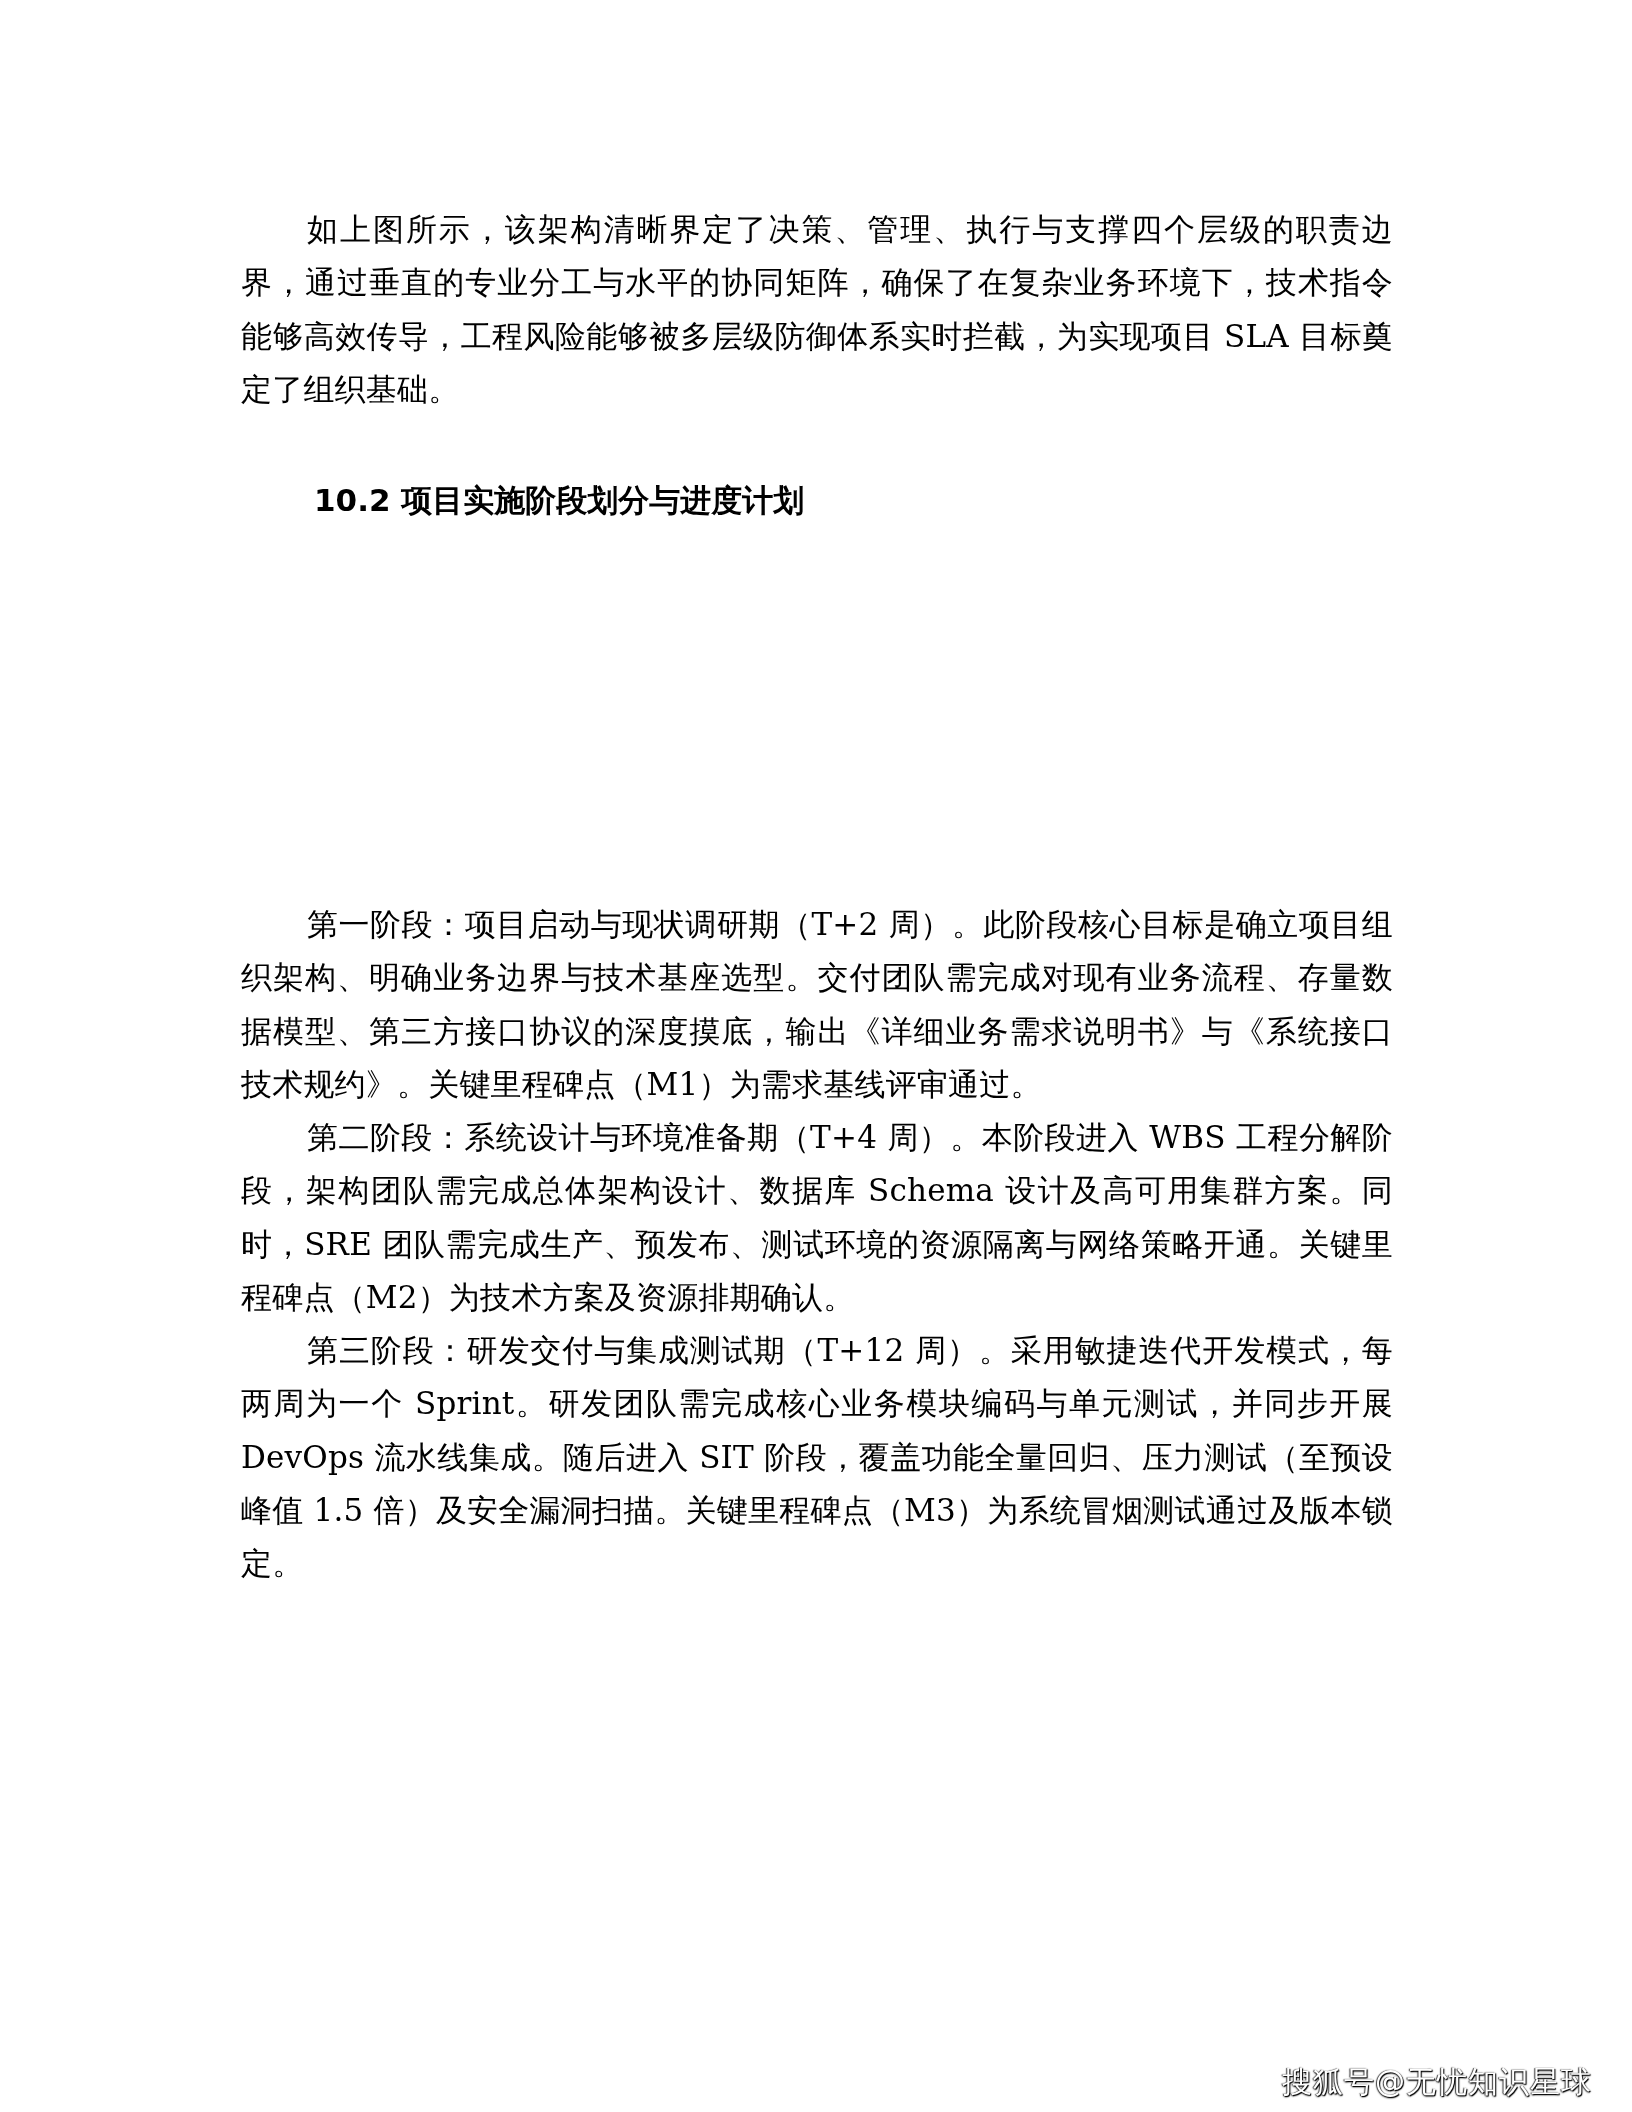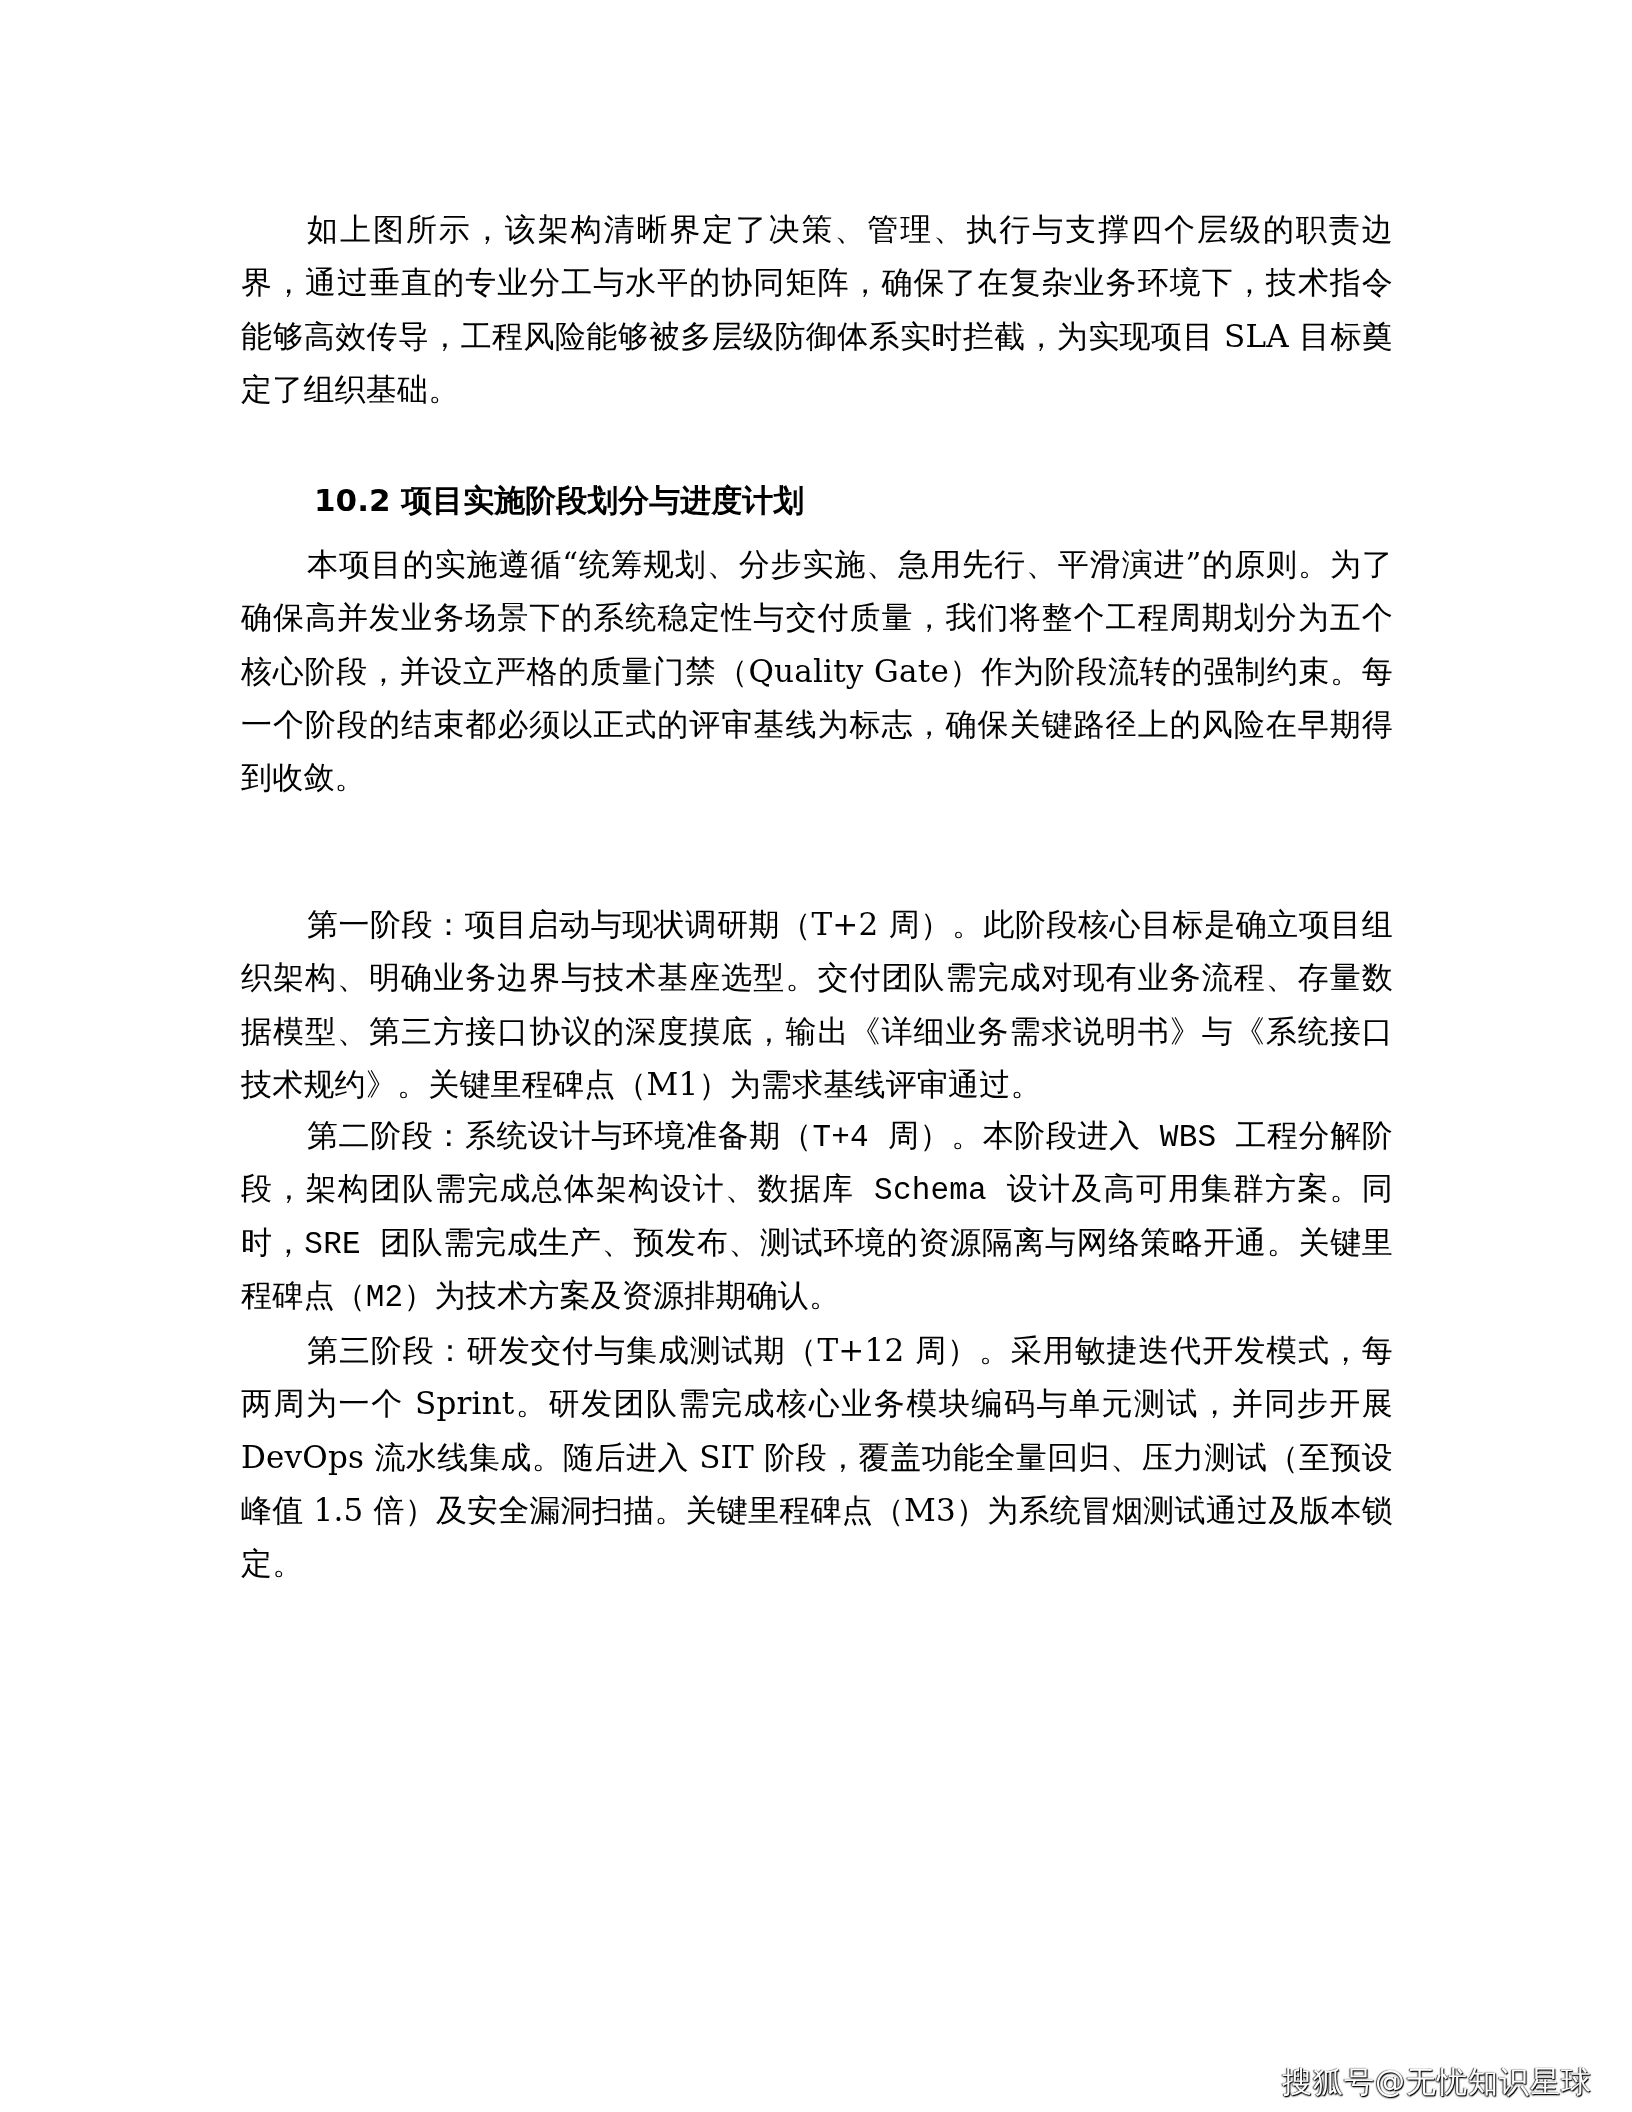--- a/index.html
+++ b/index.html
@@ -42,24 +42,23 @@
 </style>
 </head>
 <body>
 
 <div class="page">
 
   <p class="p" style="top:203px;">如上图所示，该架构清晰界定了决策、管理、执行与支撑四个层级的职责边界，通过垂直的专业分工与水平的协同矩阵，确保了在复杂业务环境下，技术指令能够高效传导，工程风险能够被多层级防御体系实时拦截，为实现项目 SLA 目标奠定了组织基础。</p>
 
   <h2 class="h" style="top:472px;">10.2 项目实施阶段划分与进度计划</h2>
 
-  <p class="p" style="top:538px;">本项目的实施遵循“统筹规划、分步实施、急用先行、平滑演进”的原则。为了确保高并发业务场景下的系统稳定性与交付质量，我们将整个工程周期划分为五个核心阶段，并设立严格的质量门禁（Quality Gate）作为阶段流转的强制约束。每一个阶段的结束都必须以正式的评审基线为标志，确保关键路径上的风险在早期得到收敛。</p>
 
 
   <p class="p" style="top:898px;">第一阶段：项目启动与现状调研期（T+2 周）。此阶段核心目标是确立项目组织架构、明确业务边界与技术基座选型。交付团队需完成对现有业务流程、存量数据模型、第三方接口协议的深度摸底，输出《详细业务需求说明书》与《系统接口技术规约》。关键里程碑点（M1）为需求基线评审通过。</p>
 
-  <p class="p" style="top:1111px;font-family:Liberation Mono, monospace;">第二阶段：系统设计与环境准备期（T+4 周）。本阶段进入 WBS 工程分解阶段，架构团队需完成总体架构设计、数据库 Schema 设计及高可用集群方案。同时，SRE 团队需完成生产、预发布、测试环境的资源隔离与网络策略开通。关键里程碑点（M2）为技术方案及资源排期确认。</p>
+  <p class="p" style="top:1111px;">第二阶段：系统设计与环境准备期（T+4 周）。本阶段进入 WBS 工程分解阶段，架构团队需完成总体架构设计、数据库 Schema 设计及高可用集群方案。同时，SRE 团队需完成生产、预发布、测试环境的资源隔离与网络策略开通。关键里程碑点（M2）为技术方案及资源排期确认。</p>
 
   <p class="p" style="top:1324px;">第三阶段：研发交付与集成测试期（T+12 周）。采用敏捷迭代开发模式，每两周为一个 Sprint。研发团队需完成核心业务模块编码与单元测试，并同步开展 DevOps 流水线集成。随后进入 SIT 阶段，覆盖功能全量回归、压力测试（至预设峰值 1.5 倍）及安全漏洞扫描。关键里程碑点（M3）为系统冒烟测试通过及版本锁定。</p>
 
 
   <div class="wm">搜狐号@无忧知识星球</div>
 </div>
 
 </body></html>

